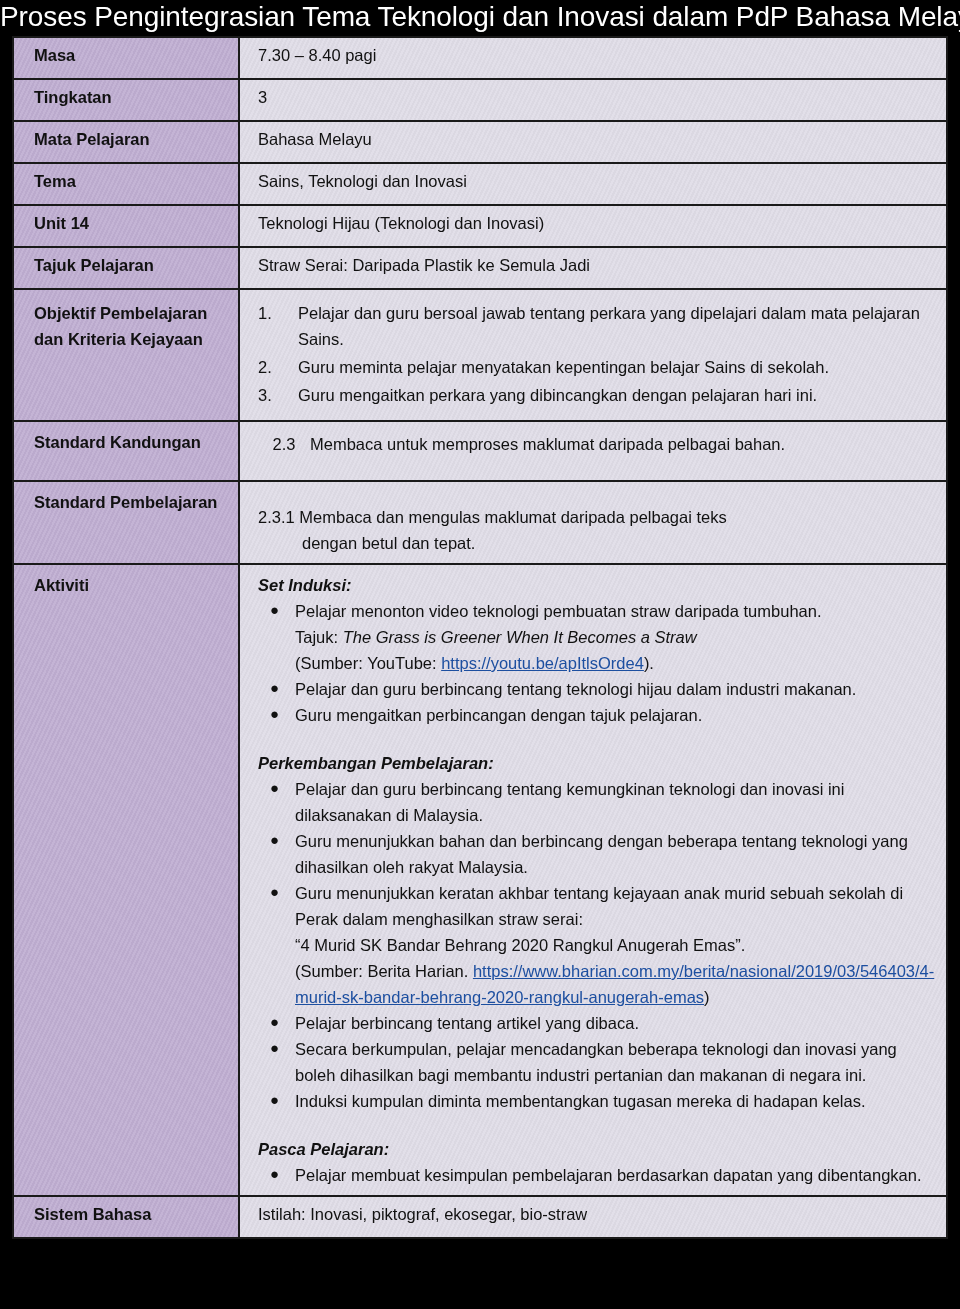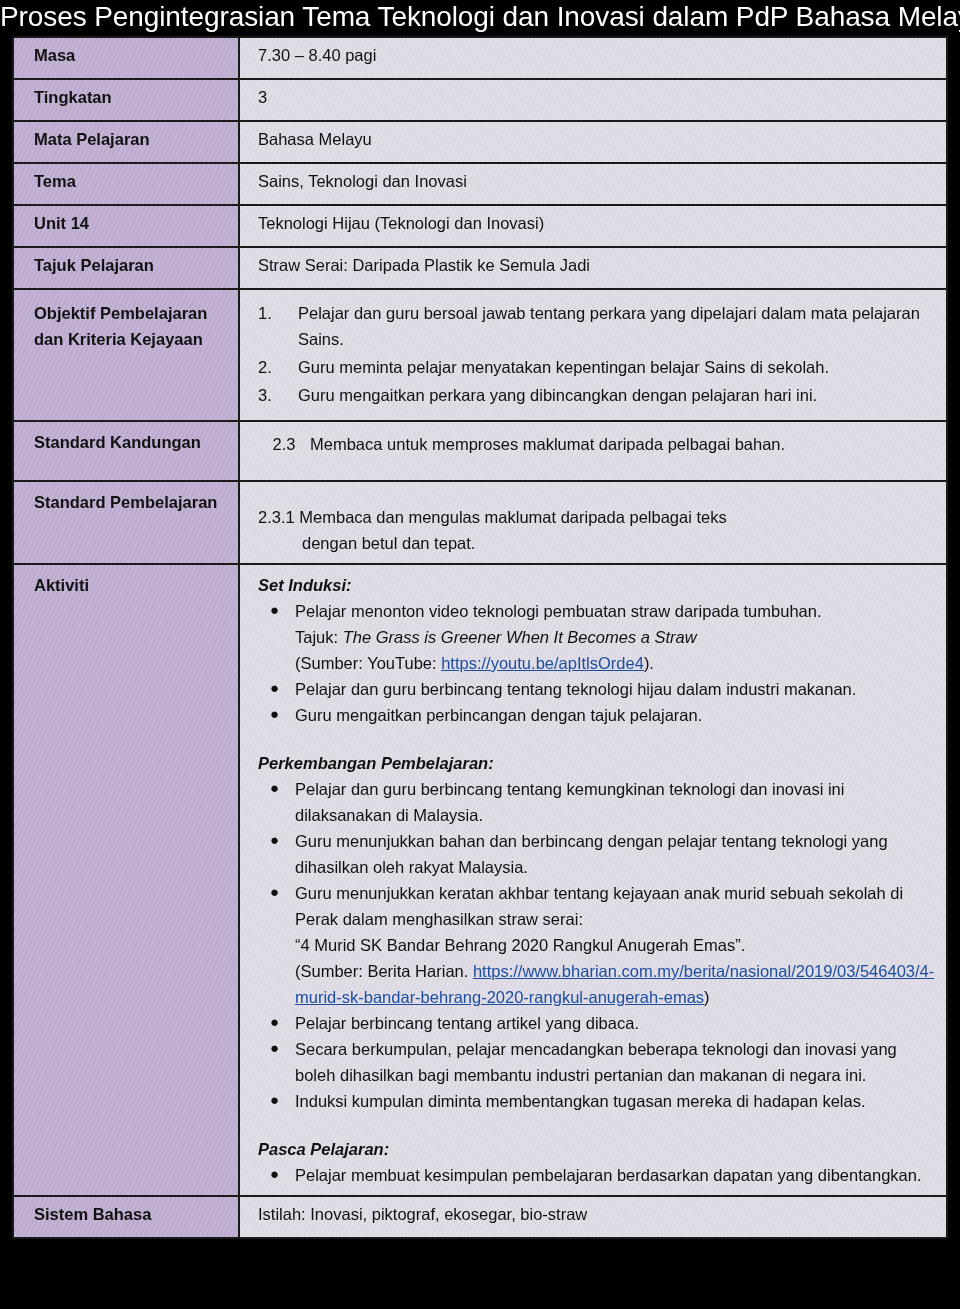--- a/index.html
+++ b/index.html
@@ -248,21 +248,21 @@
           <div class="gap"></div>
 
           <div class="sub-head">Perkembangan Pembelajaran:</div>
           <ul class="bul-list">
             <li>
               <span class="bullet">●</span>
               <span>Pelajar dan guru berbincang tentang kemungkinan teknologi dan inovasi ini dilaksanakan di Malaysia.</span>
             </li>
             <li>
               <span class="bullet">●</span>
-              <span>Guru menunjukkan bahan dan berbincang dengan pelajar tentang teknologi yang dihasilkan oleh rakyat Malaysia.</span>
+              <span>Guru menunjukkan bahan dan berbincang dengan beberapa tentang teknologi yang dihasilkan oleh rakyat Malaysia.</span>
             </li>
             <li>
               <span class="bullet">●</span>
               <span>Guru menunjukkan keratan akhbar tentang kejayaan anak murid sebuah sekolah di Perak dalam menghasilkan straw serai:</span>
               <div class="cont-line">“4 Murid SK Bandar Behrang 2020 Rangkul Anugerah Emas”.</div>
               <div class="cont-line url-block">
                 <span>(Sumber: Berita Harian. </span><span class="lnk">https://www.bharian.com.my/berita/nasional/2019/03/546403/4-murid-sk-bandar-behrang-2020-rangkul-anugerah-emas</span><span>)</span>
               </div>
             </li>
             <li>

